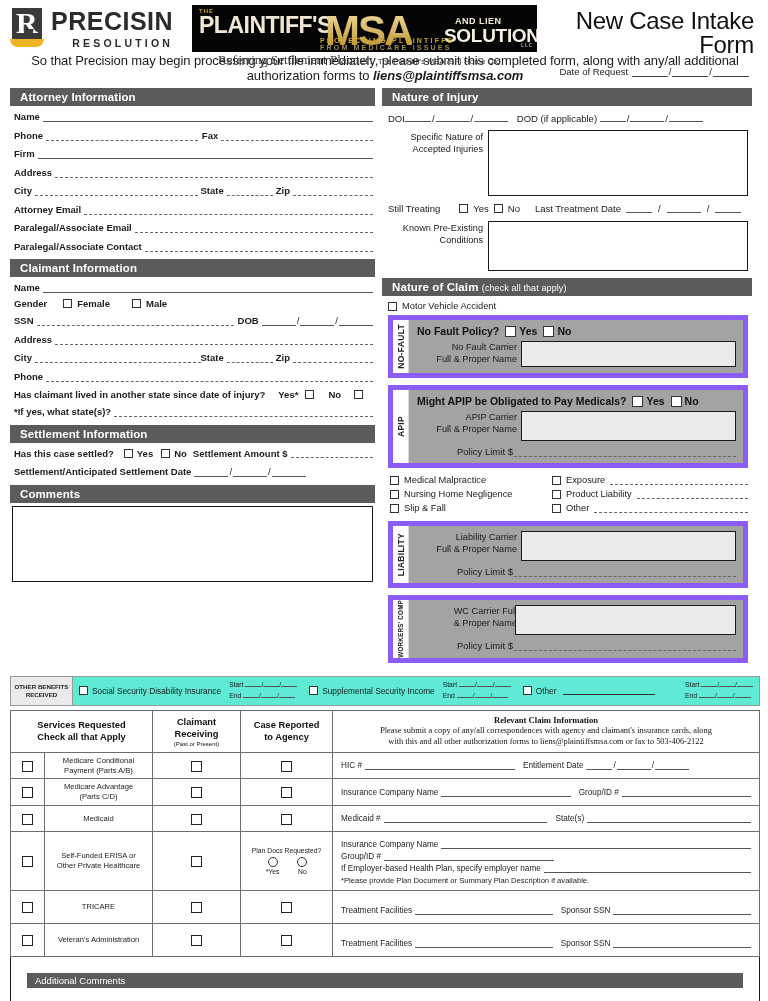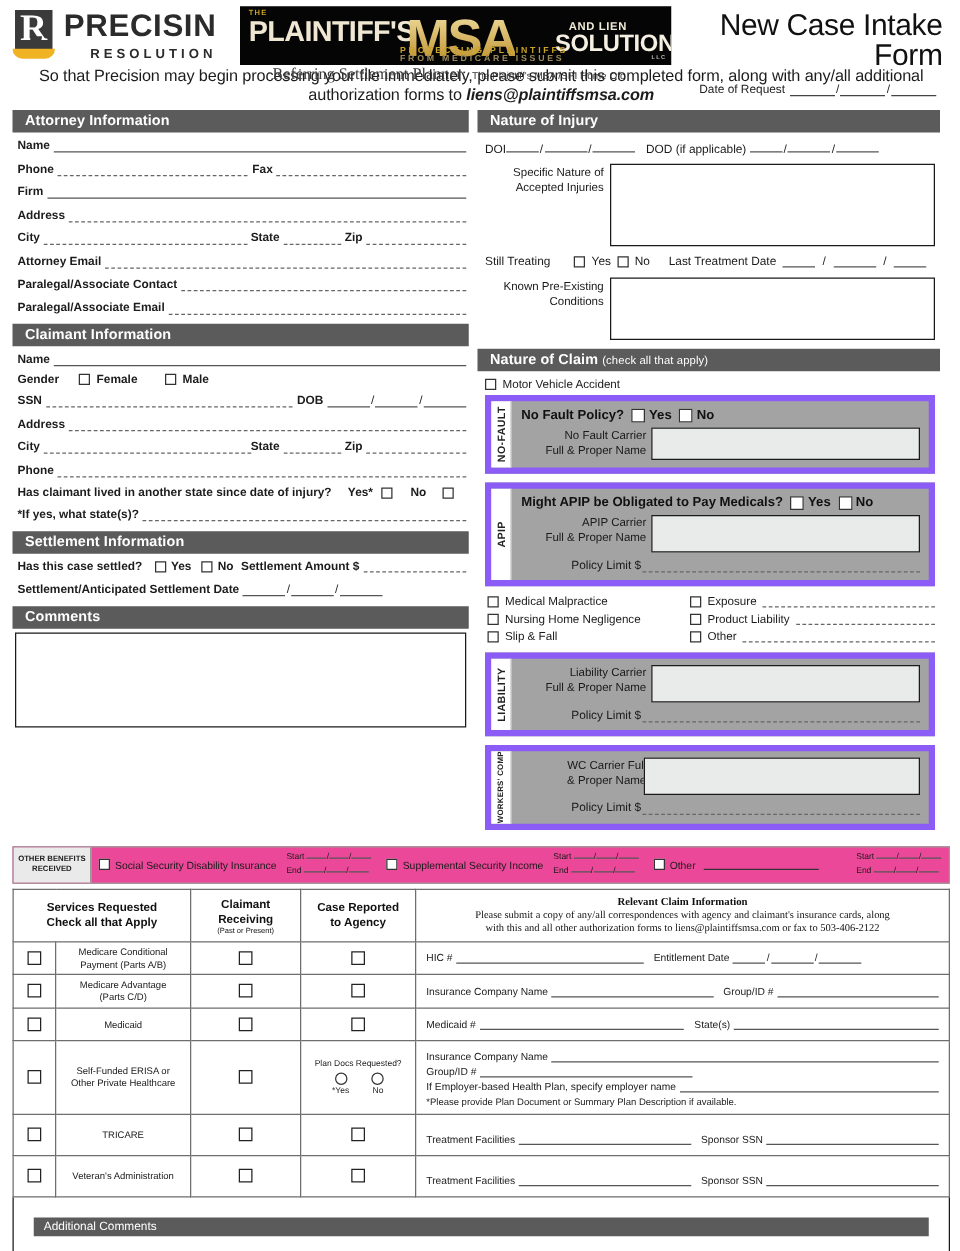--- a/index.html
+++ b/index.html
@@ -137,21 +137,21 @@
 
   .two-col-chk { display: flex; gap: 12px; margin-bottom: 4px; padding-left: 2px; }
   .two-col-chk .c1 { flex: 0 0 150px; }
   .two-col-chk .c2 { flex: 1; }
 
   
   .comment-box { border: 1.6px solid #1a1a1a; height: 76px; background: #fff; margin: 3px 2px 0 2px; }
 
   
   .benefits-band {
-    display: flex; align-items: stretch; border: 1px solid #999; margin-top: 6px; height: 30px; background: #ec4899;
+    display: flex; align-items: stretch; border: 1px solid #999; margin-top: 6px; height: 30px; background: #5eead4;
   }
   .bb-label {
     flex: 0 0 62px; background: #eaeaea; border-right: 1px solid #999;
     display: flex; align-items: center; justify-content: center; text-align: center;
     font: 700 6.2px "Liberation Sans", sans-serif; color: #222; line-height: 1.3; padding: 0 2px;
   }
   .bb-item { display: flex; align-items: center; gap: 4px; padding: 0 6px; font-size: 8.3px; }
   .bb-se { font-size: 6.8px; line-height: 1.6; margin-left: 4px; }
   .bb-se .dseg { display: inline-block; border-bottom: 1px solid #555; width: 16px; }
   .bb-otherline { display: inline-block; border-bottom: 1px solid #333; width: 92px; height: 8px; margin-left: 3px; }
@@ -268,25 +268,25 @@
           <span class="flabel" style="margin-left:3px">State</span>
           <span class="fline dash w-sm"></span>
           <span class="flabel" style="margin-left:3px">Zip</span>
           <span class="fline dash w-md"></span>
         </div>
         <div class="frow">
           <span class="flabel">Attorney Email</span>
           <span class="fline dash"></span>
         </div>
         <div class="frow">
+          <span class="flabel">Paralegal/Associate Email</span>
+          <span class="fline dash"></span>
+        </div>
+        <div class="frow">
           <span class="flabel">Paralegal/Associate Contact</span>
-          <span class="fline dash"></span>
-        </div>
-        <div class="frow">
-          <span class="flabel">Paralegal/Associate Email</span>
           <span class="fline dash"></span>
         </div>
       </div>
 
       <div class="sec-head" style="margin-top:2px">Claimant Information</div>
       <div class="fields">
         <div class="frow" style="margin-bottom:5px">
           <span class="flabel">Name</span>
           <span class="fline"></span>
         </div>

